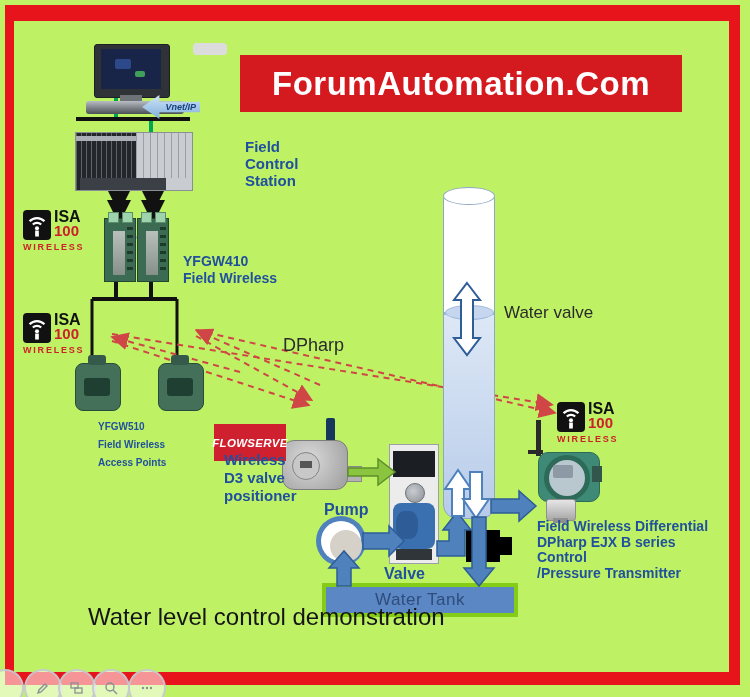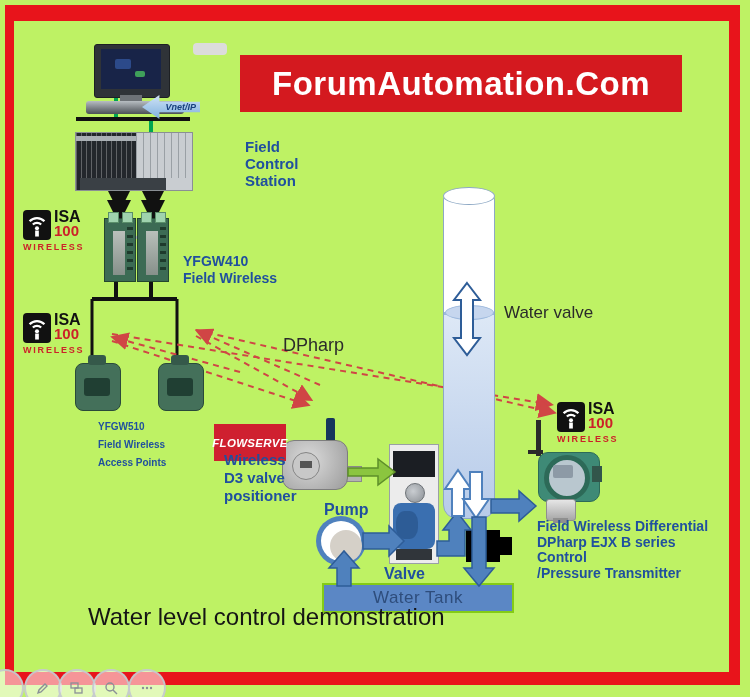--- a/index.html
+++ b/index.html
@@ -86,21 +86,21 @@
   .valve-eye{position:absolute;left:15px;top:38px;width:18px;height:18px;border:1px solid #6d7277;border-radius:50%;
     background:radial-gradient(circle at 40% 40%, #c9cdd1, #8a8f94);}
   .valve-blue{position:absolute;left:3px;top:58px;width:42px;height:46px;background:#3a6fb0;border-radius:8px;}
   .valve-blue-in{position:absolute;left:3px;top:8px;width:22px;height:28px;background:#2d5c96;border-radius:40%;}
   .valve-legs{position:absolute;left:6px;top:104px;width:36px;height:11px;background:#30353a;}
   
   .pump{position:absolute;left:316px;top:516px;width:50px;height:50px;border-radius:50%;background:#4f81bd;z-index:4;}
   .pump-white{position:absolute;left:5px;top:5px;width:40px;height:40px;border-radius:50%;background:#fff;}
   .pump-core{position:absolute;left:9px;top:9px;width:32px;height:32px;border-radius:50%;background:#d5d0c8;}
   
-  .tank{position:absolute;left:322px;top:583px;width:188px;height:26px;background:#5b87c5;border:2px solid #84cc16;
+  .tank{position:absolute;left:322px;top:583px;width:188px;height:26px;background:#5b87c5;border:4px solid #84cc16;
     display:flex;align-items:center;justify-content:center;z-index:2;}
   .tank span{color:#2e4d7c;font-size:17px;letter-spacing:.5px;}
   
   .column{position:absolute;left:443px;top:194px;width:50px;height:323px;border:1.5px solid #8da8c4;z-index:3;
     border-radius:6px 6px 14px 14px;
     background:linear-gradient(180deg,#ffffff 0 117px,#9db9dd 117px 120px,#dde8f6 120px,#b7cbe9 100%);}
   .column-top{position:absolute;left:443px;top:187px;width:50px;height:16px;border:1.5px solid #8da8c4;border-radius:50%;background:#fff;z-index:3;}
   .column-water-ellipse{position:absolute;left:445px;top:305px;width:47px;height:13px;border-radius:50%;background:#c6d6ee;border:1px solid #9db9dd;z-index:3;}
   
   .tx-ant{position:absolute;left:536px;top:420px;width:5px;height:36px;background:#2a2a2a;z-index:4;}

